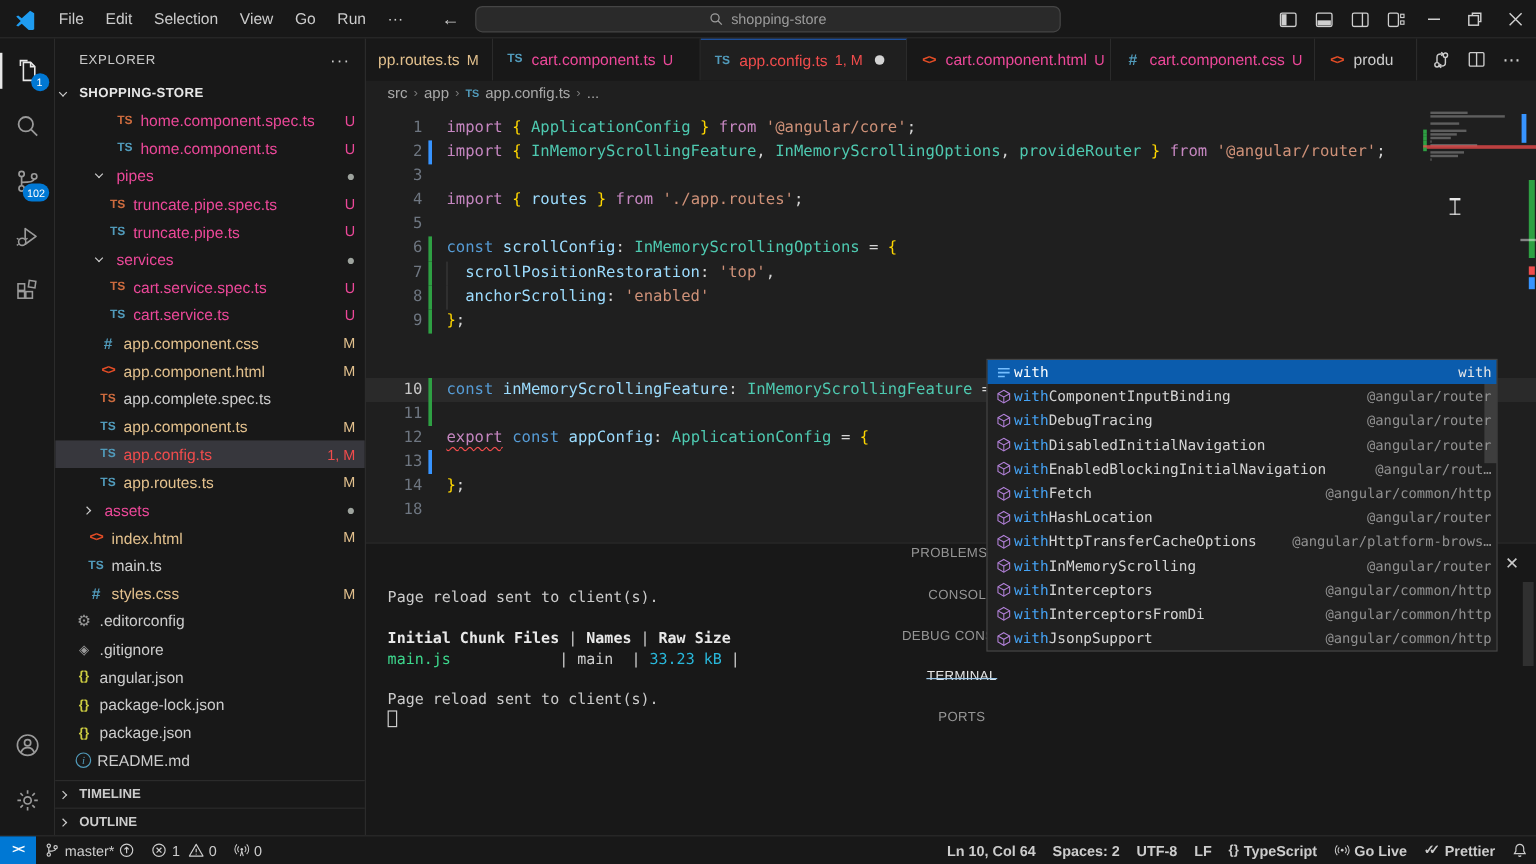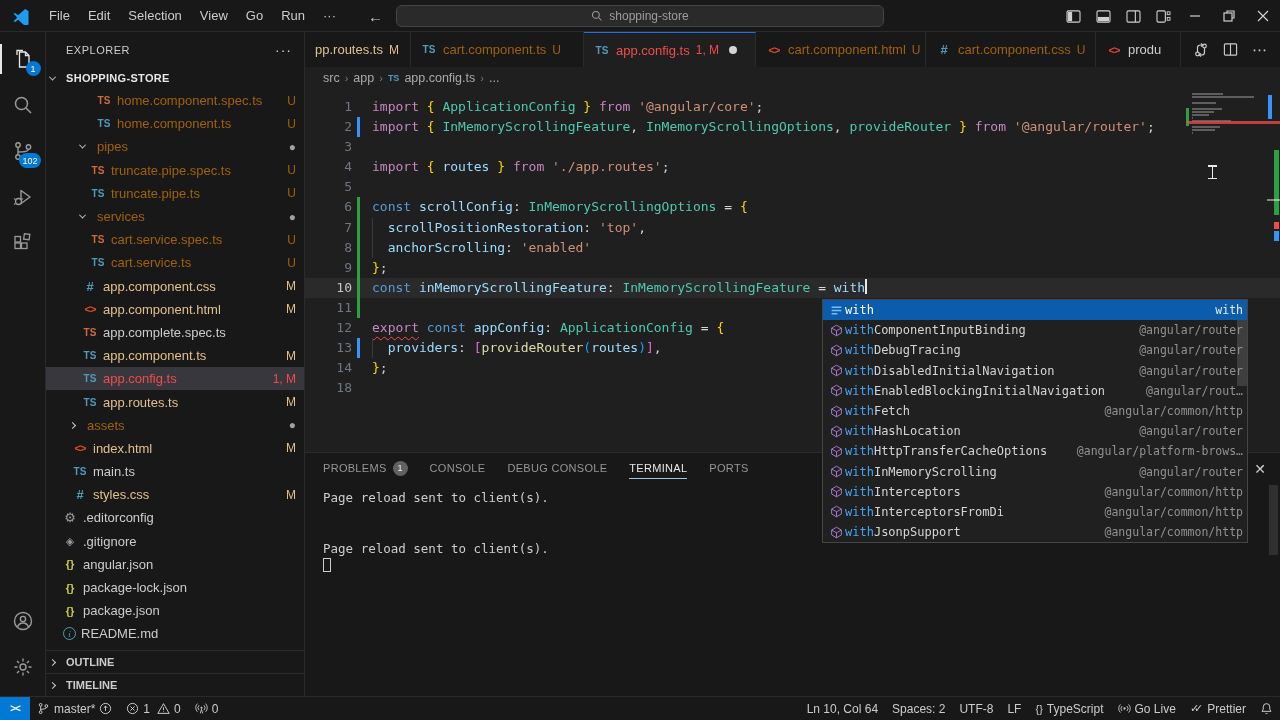--- a/index.html
+++ b/index.html
@@ -50,21 +50,21 @@
   .chev.right { transform:rotate(-45deg); }
   .fi { flex:none; width:16px; text-align:center; font-size:10px; font-weight:bold; font-family:"Liberation Sans",sans-serif; }
   .fi.ti.b { color:#519aba; } .fi.ti.r { color:#cc6b3e; }
   .fi.hash { color:#519aba; font-size:13px; }
   .fi.ang { color:#e44d26; font-size:11px; letter-spacing:-1px; }
   .fi.json { color:#cbcb41; font-size:11px; }
   .fi.gearc { color:#9a9a9a; font-size:13px; font-weight:normal; }
   .fi.gitc { color:#9a9a9a; font-size:11px; font-weight:normal; }
   .circ-i { width:13px; height:13px; border:1.2px solid #519aba; border-radius:50%; color:#519aba; font-size:9px;
     display:flex; align-items:center; justify-content:center; font-style:italic; font-family:"Liberation Serif",serif; flex:none; margin-left:1px; }
-  .c-unt { color:#a16207; } .c-mod { color:#e2c08d; } .c-err { color:#f14c4c; } .c-def { color:#cccccc; }
+  .c-unt { color:#ec4899; } .c-mod { color:#e2c08d; } .c-err { color:#f14c4c; } .c-def { color:#cccccc; }
   .dotb { color:#9da39d; font-size:9px; }
   .section-row { height:23px; display:flex; align-items:center; border-top:1px solid #2b2b2b; font-size:11px;
     font-weight:bold; color:#cccccc; padding-left:4px; gap:4px; }
 
   
   .editor-col { flex:1; display:flex; flex-direction:column; background:#1f1f1f; min-width:0; }
   .tabbar { height:35px; background:#181818; display:flex; flex:none; }
   .tab { height:35px; display:flex; align-items:center; padding:0 10px; gap:6px; font-size:13px;
     border-right:1px solid #2b2b2b; background:#181818; color:#969696; flex:none; overflow:hidden; }
   .tab.active { background:#1f1f1f; border-top:1px solid #1f6feb; }
@@ -72,21 +72,21 @@
   .tab .dot { width:8px; height:8px; border-radius:50%; background:#d4d4d4; margin-left:4px; flex:none; }
   .tab-actions { margin-left:auto; display:flex; align-items:center; gap:14px; padding:0 12px; flex:none; color:#cccccc; }
   .breadcrumb { height:22px; display:flex; align-items:center; font-size:12.5px; color:#a9a9a9; padding-left:18px; gap:5px; flex:none; }
   .breadcrumb .sep { font-size:11px; color:#7a7a7a; }
   .bc-ts { color:#519aba; font-size:9px; font-weight:bold; }
 
   
   .code-wrap { position:relative; flex:1; overflow:hidden; padding-top:8px; }
   .cl { display:flex; height:20.1px; line-height:20.1px; font-size:13px; }
   .cl .ln { width:47px; text-align:right; color:#6e7681; flex:none; font-family:"DejaVu Sans Mono",monospace; }
-  .cl.cur { background:rgba(120,120,120,.12); }
+  .cl.cur { background:rgba(120,120,120,.12);margin-top:37px; }
   .cl.cur .ln { color:#c6c6c6; }
   .cl .gm { width:3px; margin-left:5px; flex:none; }
   .cl .gm.a { background:#2ea043; }
   .cl .gm.m { background:#3794ff; }
   .cl .ct { margin-left:12px; white-space:pre; font-family:"DejaVu Sans Mono",monospace; position:relative; }
   .cl .ct.guide::before { content:""; position:absolute; left:0; top:0; bottom:0; width:1px; background:#3a3a3a; }
   .tk.kw{color:#c586c0} .tk.kw2{color:#569cd6} .tk.type{color:#4ec9b0} .tk.str{color:#ce9178}
   .tk.var{color:#9cdcfe} .tk.fn{color:#dcdcaa} .tk.pun{color:#d4d4d4}
   .tk.b1{color:#ffd700} .tk.b2{color:#da70d6} .tk.b3{color:#179fff}
   .tk.kwe{color:#c586c0; text-decoration:underline wavy #f14c4c 1px; text-underline-offset:4px;}
@@ -99,21 +99,21 @@
   .minimap { position:absolute; top:4px; right:14px; width:80px; }
   .mrow { position:relative; height:3px; }
   .mrow .mbar { position:absolute; left:6px; top:0; height:2px; background:#6a6a6a; opacity:.85; }
   .mrow .madd { position:absolute; left:0; top:0; width:2.5px; height:3px; background:#2ea043; }
   .mrow.mred::after { content:""; position:absolute; left:0; right:-14px; top:1px; height:2.5px; background:rgba(241,76,76,.75); }
   .ruler { position:absolute; top:0; right:0; bottom:0; width:13px; }
   .rmark { position:absolute; }
 
   
   .panel { height:244px; flex:none; border-top:1px solid #2b2b2b; background:#181818; position:relative; }
-  .ptabs { height:30px; display:flex; align-items:center; padding-left:18px; gap:22px; }
+  .ptabs { height:30px; display:flex; align-items:center; padding-left:18px; gap:22px;flex-direction:column; }
   .ptab { font-size:11px; letter-spacing:.3px; color:#969696; height:30px; display:flex; align-items:center; gap:6px; position:relative; }
   .ptab.active { color:#e7e7e7; }
   .ptab.active::after { content:""; position:absolute; left:0; right:0; bottom:4px; height:1px; background:#9cc7e8; }
   .pbadge { width:15px; height:15px; border-radius:50%; background:#616161; color:#f2f2f2; font-size:9px;
     display:flex; align-items:center; justify-content:center; }
   .panel-close { position:absolute; right:14px; top:8px; font-size:14px; color:#cccccc; }
   .term { padding:6px 0 0 18px; font-size:12.5px; line-height:17px; font-family:"DejaVu Sans Mono",monospace; color:#cccccc; }
   .tl { white-space:pre; }
   .tt.hdr{font-weight:bold; color:#e8e8e8} .tt.grn{color:#3dd68c} .tt.cyn{color:#29b8db} .tt.d{color:#cccccc}
   .term-caret { display:inline-block; width:8px; height:14px; border:1px solid #cccccc; vertical-align:-2px; }
@@ -131,21 +131,21 @@
   .sg-detail { margin-left:auto; color:#919191; font-size:11.5px; white-space:nowrap; padding-left:8px; }
   .sg-row.sel .sg-detail { color:#e8e8e8; }
   .sg-scroll { position:absolute; right:0; top:0; width:10px; height:86px; background:rgba(121,121,121,.35); }
 
   
   .statusbar { position:absolute; left:0; right:0; bottom:0; height:24px; background:#181818;
     border-top:1px solid #2b2b2b; display:flex; align-items:center; font-size:12px; color:#cccccc; z-index:6; }
   .remote { width:30px; height:24px; background:#0078d4; color:#fff; display:flex; align-items:center;
     justify-content:center; font-size:10px; font-weight:bold; flex:none; letter-spacing:-1px; }
   .sb-item { display:flex; align-items:center; gap:4px; padding:0 7px; height:24px; }
-  .sb-right { margin-left:auto; display:flex; align-items:flex-end; }
+  .sb-right { margin-left:auto; display:flex; align-items:flex-end;font-weight:bold; }
   .dblchk { letter-spacing:-5px; padding-right:5px; font-size:11px; }
   svg.ic { display:block; }
 </style>
 </head>
 <body>
 
 <div class="titlebar">
   <svg class="logo" viewBox="0 0 24 24">
     <path d="M17.5 2.5 8.2 11 4.2 7.9 2 9l5 5-5 5 2.2 1.1 4-3.1 9.3 8.5 4.5-2.2v-18z" fill="#1f9cf0"></path>
   </svg>
@@ -397,25 +397,25 @@
           <span class="bdg c-def"></span>
         </div>
         <div class="trow" style="padding-left: 16px;">
           <span class="circ-i">i</span>
           <span class="nm c-def">README.md</span>
           <span class="bdg c-def"></span>
         </div>
       </div>
     <div class="section-row">
       <span class="chev right"></span>
-      <span>OUTLINE</span>
+      <span>TIMELINE</span>
     </div>
     <div class="section-row">
       <span class="chev right"></span>
-      <span>TIMELINE</span>
+      <span>OUTLINE</span>
     </div>
   </div>
 
   <div class="editor-col">
     <div class="tabbar">
       <div id="tabs-host" style="display:flex; min-width:0; flex:1;">
           <div class="tab" style="width: 106px;">
             <span class="c-mod">pp.routes.ts</span>
             <span class="tbadge c-mod">M</span>
           </div>
@@ -533,21 +533,20 @@
             <span class="ct"></span>
           </div>
           <div class="cl">
             <span class="ln">12</span>
             <span class="gm"></span>
             <span class="ct"><span class="tk kwe">export</span><span class="tk pun"> </span><span class="tk kw2">const</span><span class="tk pun"> </span><span class="tk var">appConfig</span><span class="tk pun">: </span><span class="tk type">ApplicationConfig</span><span class="tk pun"> = </span><span class="tk b1">{</span></span>
           </div>
           <div class="cl">
             <span class="ln">13</span>
             <span class="gm m"></span>
-            <span class="ct guide"><span class="tk pun">  </span><span class="tk var">providers</span><span class="tk pun">: </span><span class="tk b2">[</span><span class="tk fn">provideRouter</span><span class="tk b3">(</span><span class="tk var">routes</span><span class="tk b3">)</span><span class="tk b2">]</span><span class="tk pun">,</span></span>
           </div>
           <div class="cl">
             <span class="ln">14</span>
             <span class="gm"></span>
             <span class="ct"><span class="tk b1">}</span><span class="tk pun">;</span></span>
           </div>
           <div class="cl">
             <span class="ln">18</span>
             <span class="gm"></span>
             <span class="ct"></span>
@@ -627,20 +626,22 @@
             <span class="">TERMINAL</span>
           </div>
           <div class="ptab">
             <span class="">PORTS</span>
           </div>
         </div>
       <span class="panel-close">✕</span>
       <div class="term" id="terminal">
           <div class="tl"><span class="tt d">Page reload sent to client(s).</span></div>
           <div class="tl">&nbsp;</div>
+          <div class="tl"><span class="tt hdr">Initial Chunk Files</span><span class="tt d"> | </span><span class="tt hdr">Names</span><span class="tt d"> | </span><span class="tt hdr">Raw Size</span></div>
+          <div class="tl"><span class="tt grn">main.js</span><span class="tt d">            | </span><span class="tt d">main</span><span class="tt d">  | </span><span class="tt cyn">33.23 kB</span><span class="tt d"> |</span></div>
           <div class="tl">&nbsp;</div>
           <div class="tl"><span class="tt d">Page reload sent to client(s).</span></div>
           <div class="tl"><span class="term-caret"></span></div>
         </div>
       <div class="pscroll"></div>
     </div>
   </div>
 </div>
 
 <div class="suggest" id="suggest">

